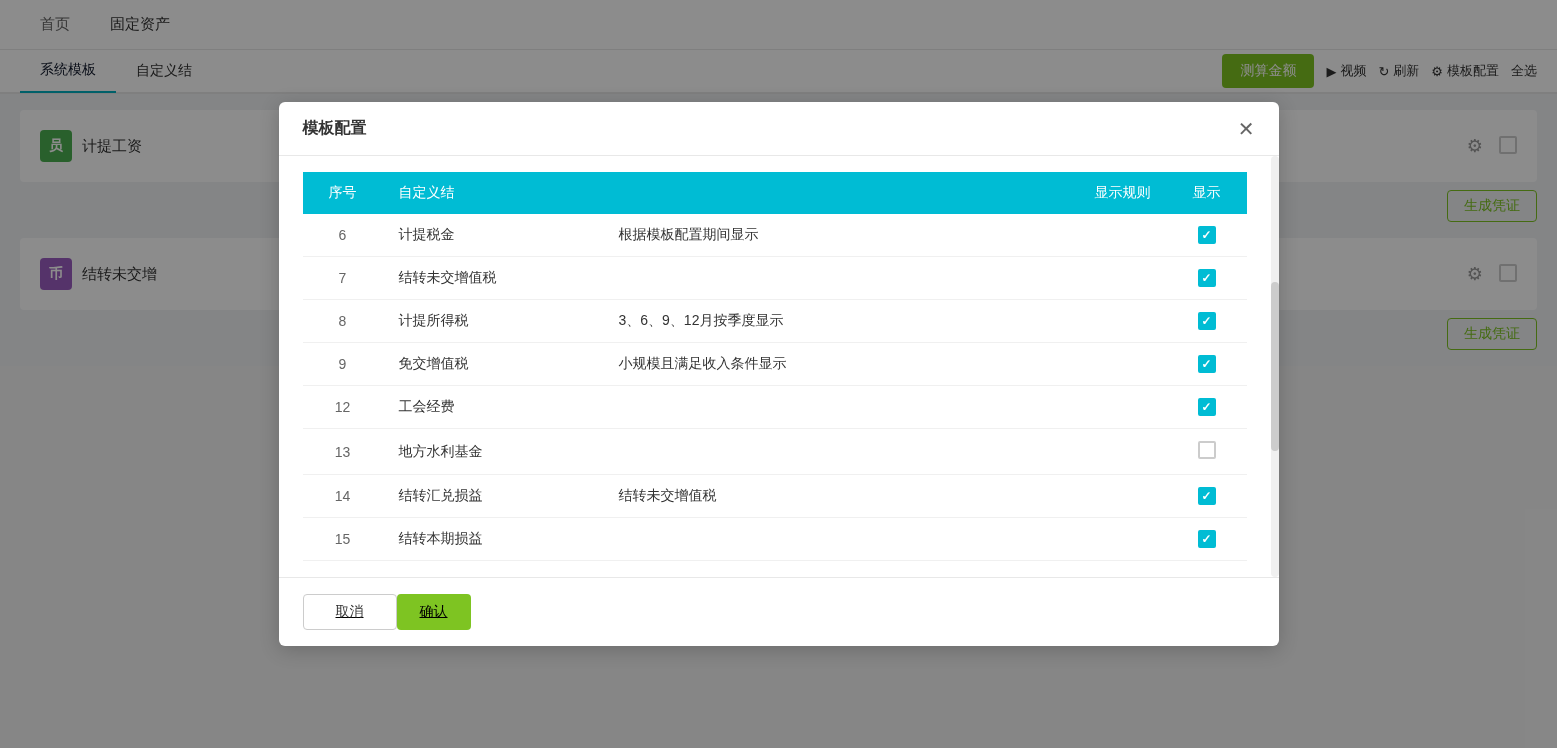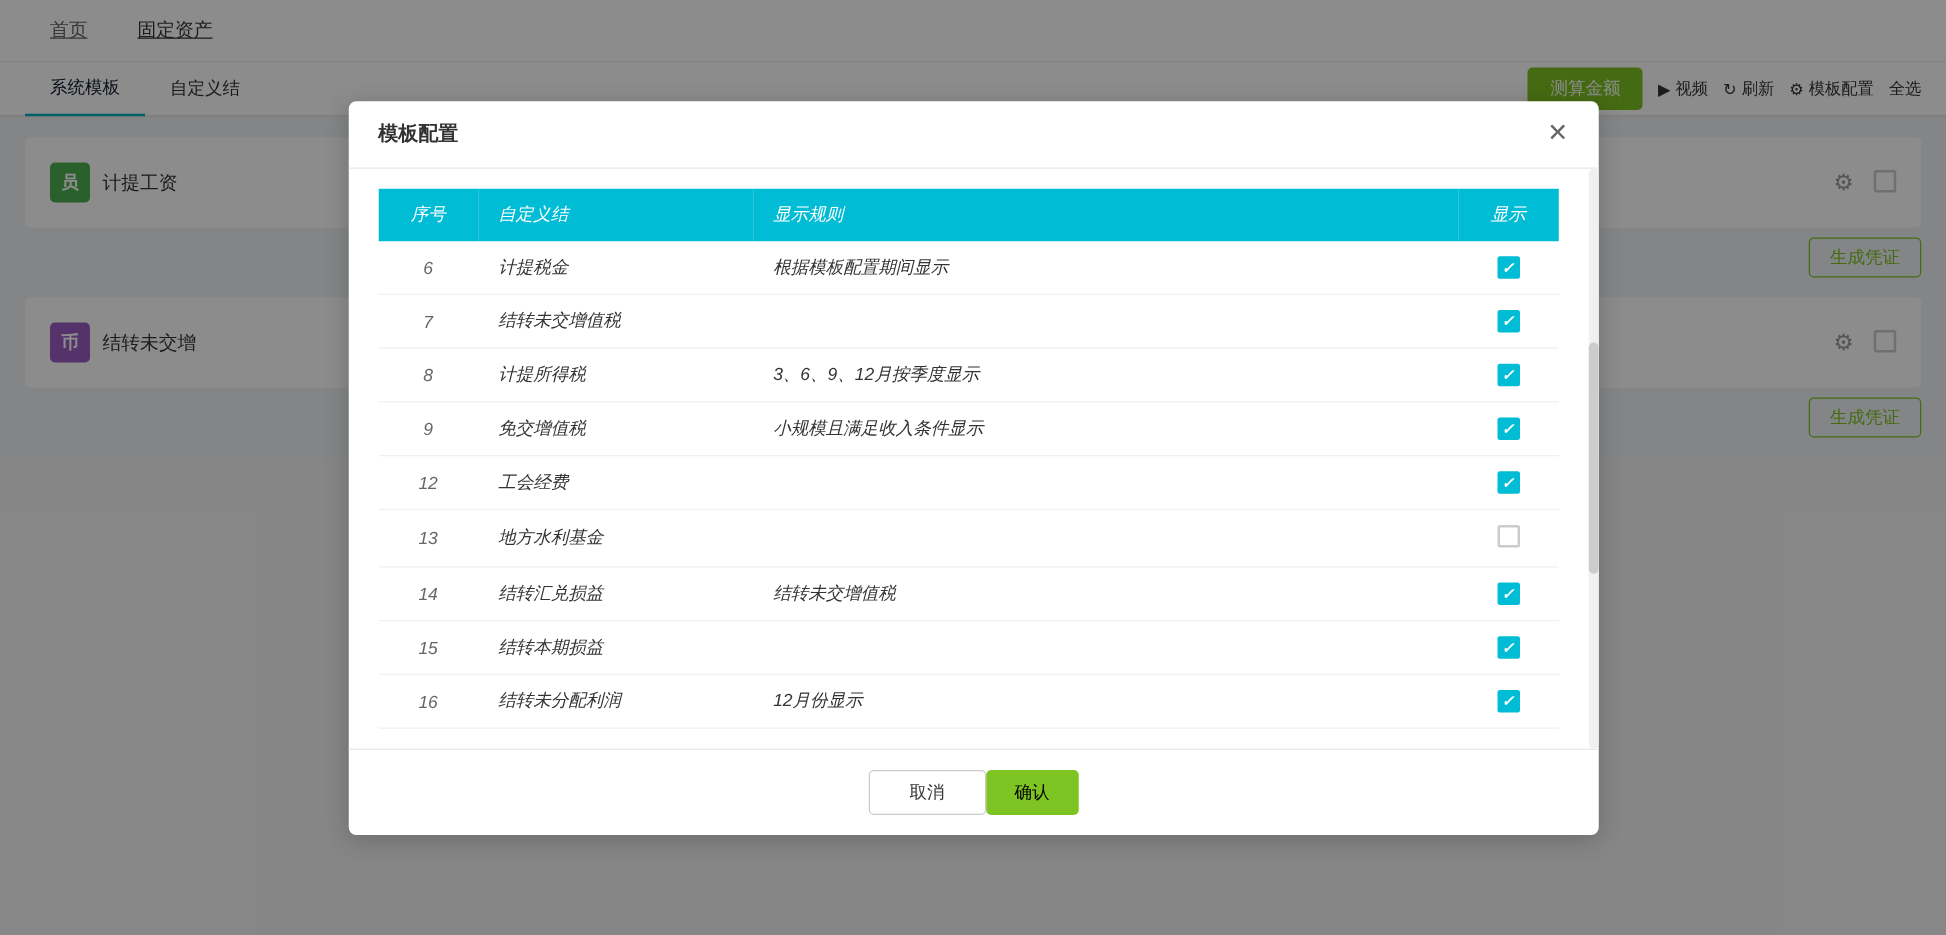--- a/index.html
+++ b/index.html
@@ -29,21 +29,20 @@
       display: flex;
       align-items: center;
       padding: 0 20px;
       border-bottom: 1px solid #e8e8e8;
     }
     .top-nav-item {
       padding: 0 20px;
       color: #333;
       font-size: 15px;
       cursor: pointer;
-      text-decoration: underline;
     }
     .top-nav-item:first-child { color: #666; }
 
     
     .sub-nav {
       background: #fff;
       height: 44px;
       display: flex;
       align-items: center;
       padding: 0 20px;
@@ -176,41 +175,40 @@
       font-size: 20px;
       color: #666;
       line-height: 1;
       border: none;
       background: none;
     }
     .dialog-body {
       flex: 1;
       overflow-y: auto;
       padding: 16px 24px;
-      font-style: italic;
     }
 
     
     .config-table {
       width: 100%;
       border-collapse: collapse;
     }
     .config-table thead tr {
       background: #00bcd4;
       color: #fff;
     }
     .config-table thead th {
       padding: 12px 16px;
       text-align: center;
       font-weight: normal;
       font-size: 14px;
     }
     .config-table thead th:first-child { width: 80px; }
     .config-table thead th:nth-child(2) { width: 220px; text-align: left; }
-    .config-table thead th:nth-child(3) { text-align: left; }
+    .config-table thead th:nth-child(3) { text-align: right; }
     .config-table thead th:last-child { width: 80px; text-align: center; }
 
     .config-table tbody tr {
       border-bottom: 1px solid #f0f0f0;
     }
     .config-table tbody td {
       padding: 12px 16px;
       color: #333;
       font-size: 14px;
     }
@@ -237,22 +235,23 @@
       content: '✓';
       color: #fff;
       font-size: 12px;
       font-weight: bold;
     }
 
     
     .dialog-footer {
       padding: 16px 24px;
       display: flex;
-      justify-content: center;
+      justify-content: flex-start;
       border-top: 1px solid #e8e8e8;
+      text-decoration: underline;
     }
     .btn-cancel {
       padding: 8px 32px;
       border: 1px solid #ccc;
       background: #fff;
       border-radius: 4px;
       cursor: pointer;
       font-size: 14px;
       color: #333;
     }
@@ -422,26 +421,20 @@
               <td>结转汇兑损益</td>
               <td>结转未交增值税</td>
               <td><div class="custom-checkbox checked"></div></td>
             </tr>
             <tr>
               <td>15</td>
               <td>结转本期损益</td>
               <td></td>
               <td><div class="custom-checkbox checked"></div></td>
             </tr>
-            <tr>
-              <td>16</td>
-              <td>结转未分配利润</td>
-              <td>12月份显示</td>
-              <td><div class="custom-checkbox checked"></div></td>
-            </tr>
           </tbody>
       </table>
       <div class="scrollbar-track">
         <div class="scrollbar-thumb"></div>
       </div>
     </div>
 
     <div class="dialog-footer">
       <button class="btn-cancel">取消</button>
       <button class="btn-confirm">确认</button>

